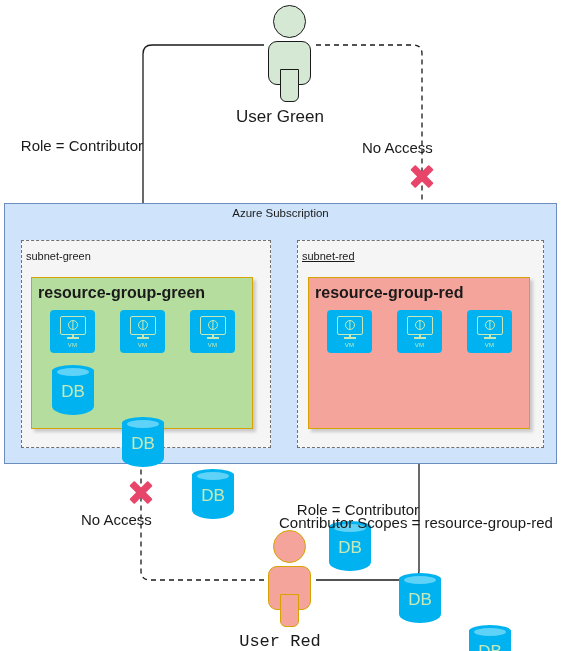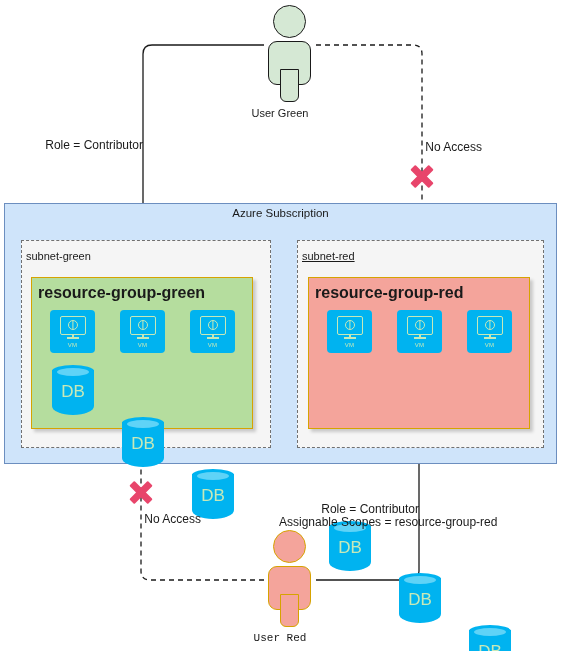--- a/index.html
+++ b/index.html
@@ -225,42 +225,42 @@
     position: absolute;
     box-sizing: border-box;
   }
   .person-green .person-cover { background: #d5e8d4; }
   .person-red .person-cover   { background: #f4a49b; }
 
   .person-label {
     position: absolute;
     width: 120px;
     text-align: center;
-    font-size: 11px;
+    font-size: 17px;
     color: #1a1a1a;
     white-space: nowrap;
   }
 
   
   .conn {
     position: absolute;
     overflow: visible;
   }
 
   
   .annot {
     position: absolute;
-    font-size: 12px;
+    font-size: 15px;
     color: #1a1a1a;
     line-height: 13px;
     white-space: nowrap;
   }
   .annot-right { text-align: right; }
   .annot-left  { text-align: left; }
-  .annot-center{ text-align: right; }
+  .annot-center{ text-align: left; }
 
   
   .xmark {
     position: absolute;
     width: 30px;
     height: 30px;
   }
   .xmark span {
     position: absolute;
     left: 2px;
@@ -423,16 +423,16 @@
   </div>
 
   <div class="xmark" style="left:126px; top:477px;">
     <span></span>
       <span></span>
   </div>
   <div class="annot annot-center" style="left:81px; top:513px; width:120px;">No Access</div>
 
   <div class="annot annot-right" style="left:279px; top:503px; width:140px;">
     <div>Role = Contributor</div>
-    <div>Assignable Scopes = resource-group-red</div>
+    <div>Contributor Scopes = resource-group-red</div>
   </div>
 
 </div>
 
 </body></html>

